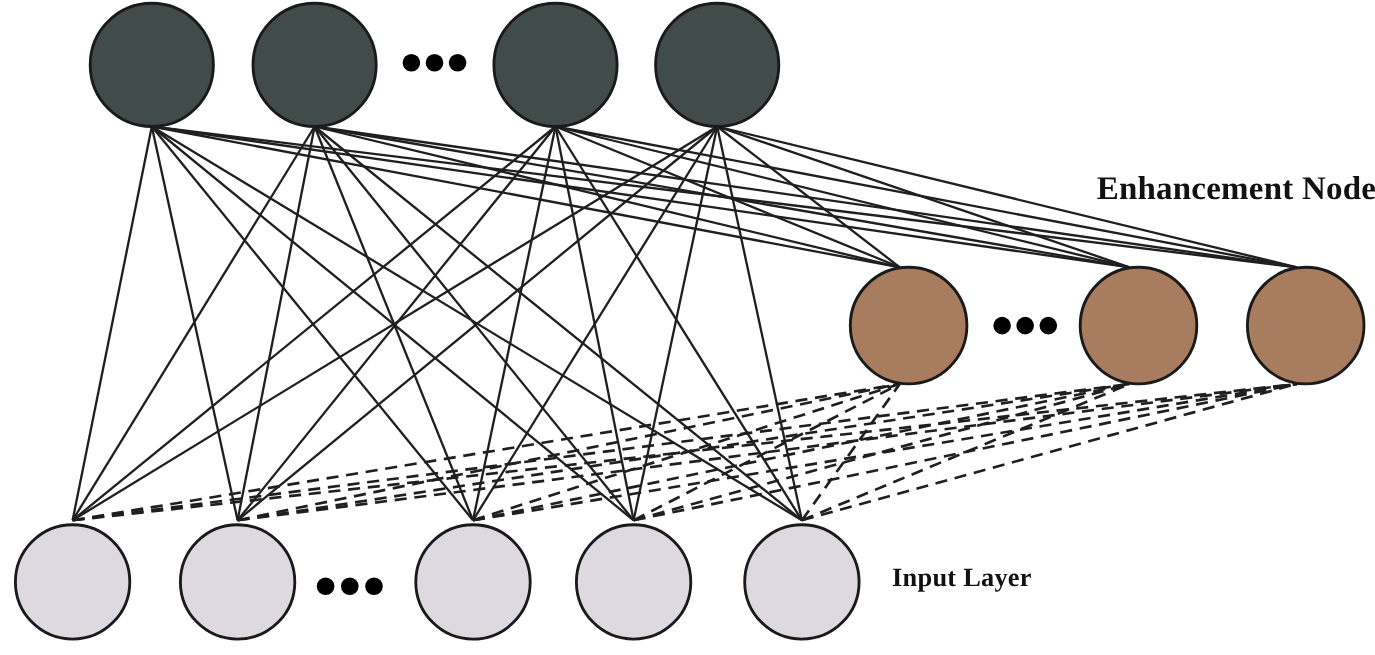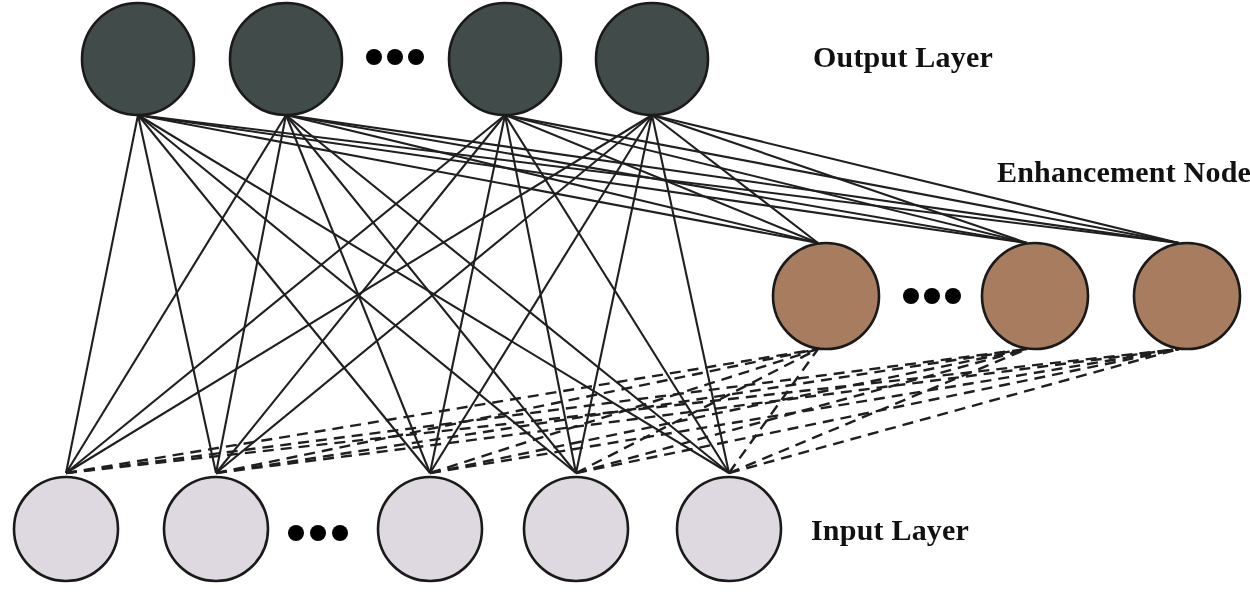--- a/index.html
+++ b/index.html
@@ -29,21 +29,21 @@
   .layer-label {
     position: absolute;
     font-family: "Liberation Serif", "DejaVu Serif", serif;
     font-weight: bold;
     color: #111111;
     white-space: nowrap;
     letter-spacing: 0.2px;
   }
   #label-output   { left: 813px; top: 40px;  font-size: 30px; }
   #label-enhance  { left: 997px; top: 155px; font-size: 30px; }
-  #label-input    { left: 811px; top: 513px; font-size: 30px; }
+  #label-input    { left: 811px; top: 513px; font-size: 24px; }
 </style>
 </head>
 <body>
 
 <div id="diagram-root">
 
   <svg id="net-svg" viewBox="0 0 1250 595">
     <g id="edges-input-output">
         <line x1="66" y1="473" x2="138" y2="115" stroke="#1f1f1f" stroke-width="2.1" stroke-linecap="butt" fill="none"></line>
         <line x1="66" y1="473" x2="286" y2="115" stroke="#1f1f1f" stroke-width="2.1" stroke-linecap="butt" fill="none"></line>
@@ -121,19 +121,18 @@
         <circle cx="416" cy="57" r="8" fill="#000000"></circle>
         <circle cx="911" cy="296" r="8" fill="#000000"></circle>
         <circle cx="932" cy="296" r="8" fill="#000000"></circle>
         <circle cx="953" cy="296" r="8" fill="#000000"></circle>
         <circle cx="296" cy="533" r="8" fill="#000000"></circle>
         <circle cx="318" cy="533" r="8" fill="#000000"></circle>
         <circle cx="340" cy="533" r="8" fill="#000000"></circle>
       </g>
   </svg>
 
-  <div class="layer-label" id="label-output">Output Layer</div>
 
   <div class="layer-label" id="label-enhance">Enhancement Nodes</div>
 
   <div class="layer-label" id="label-input">Input Layer</div>
 
 </div>
 
 </body></html>

